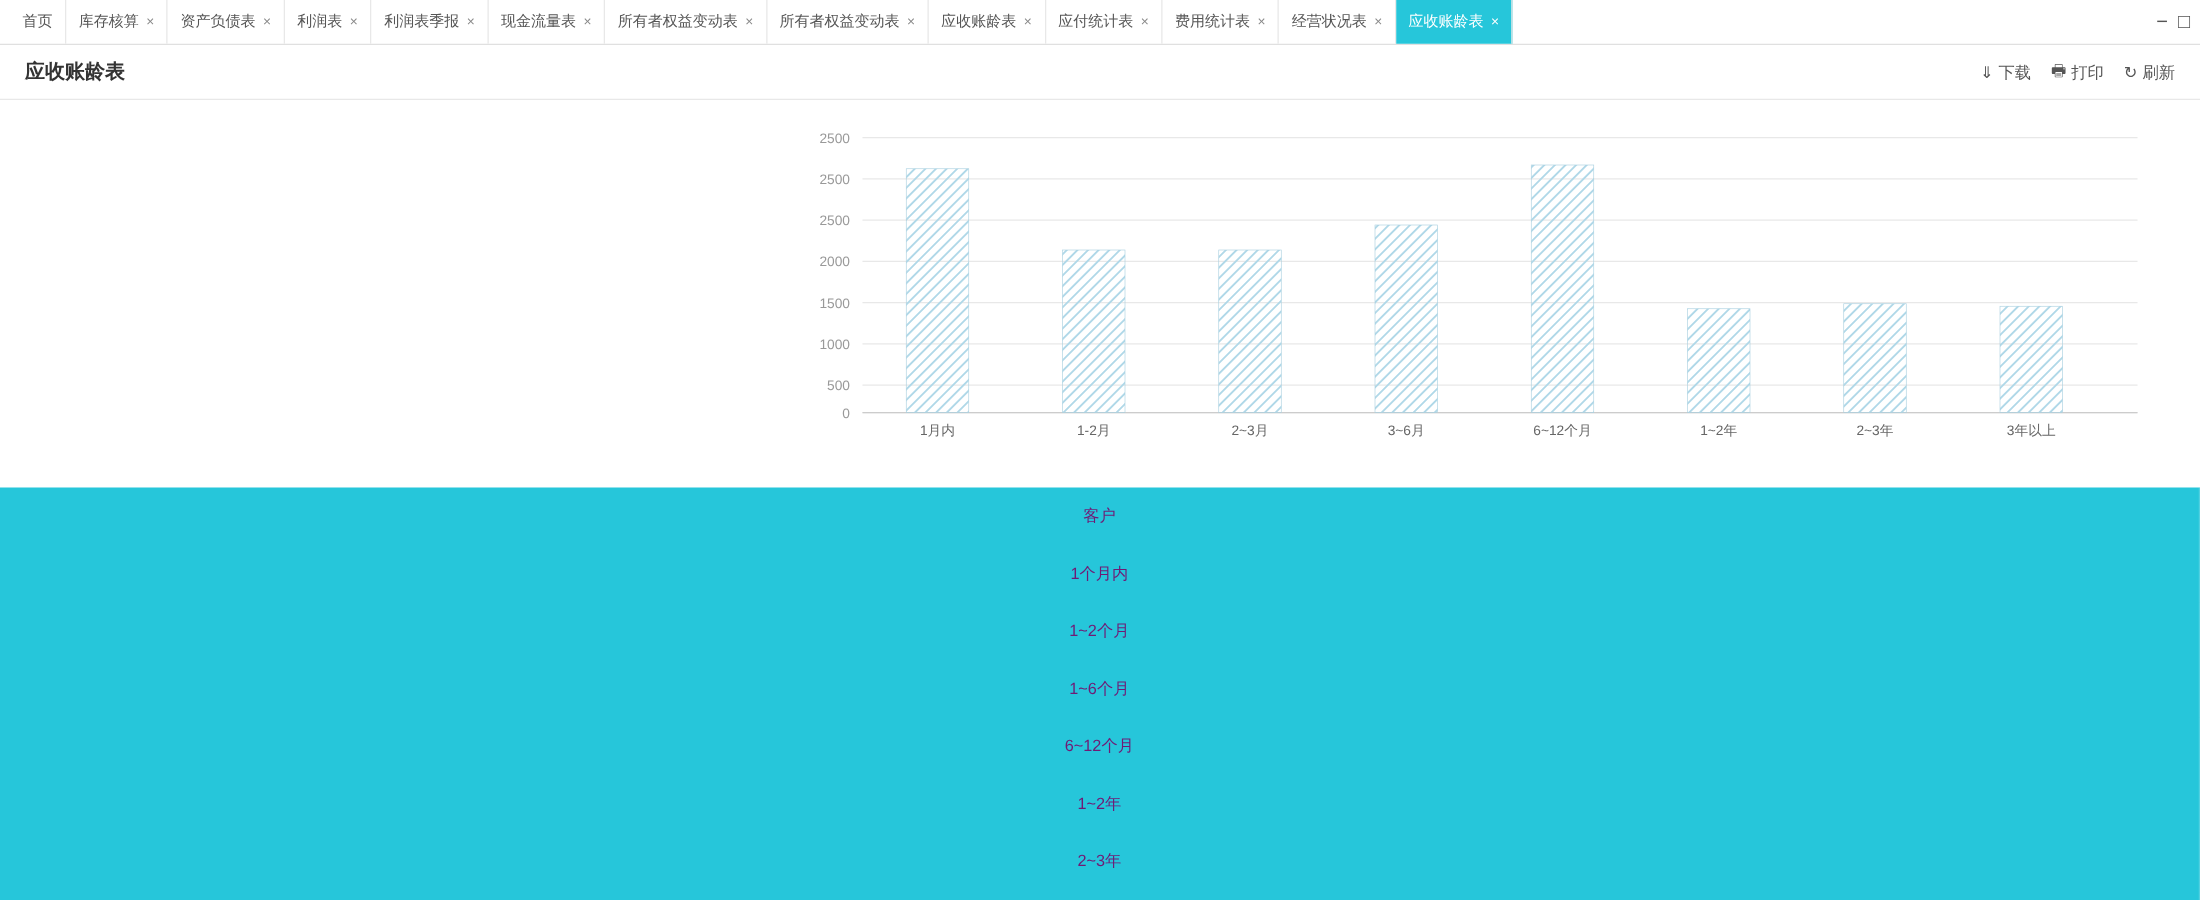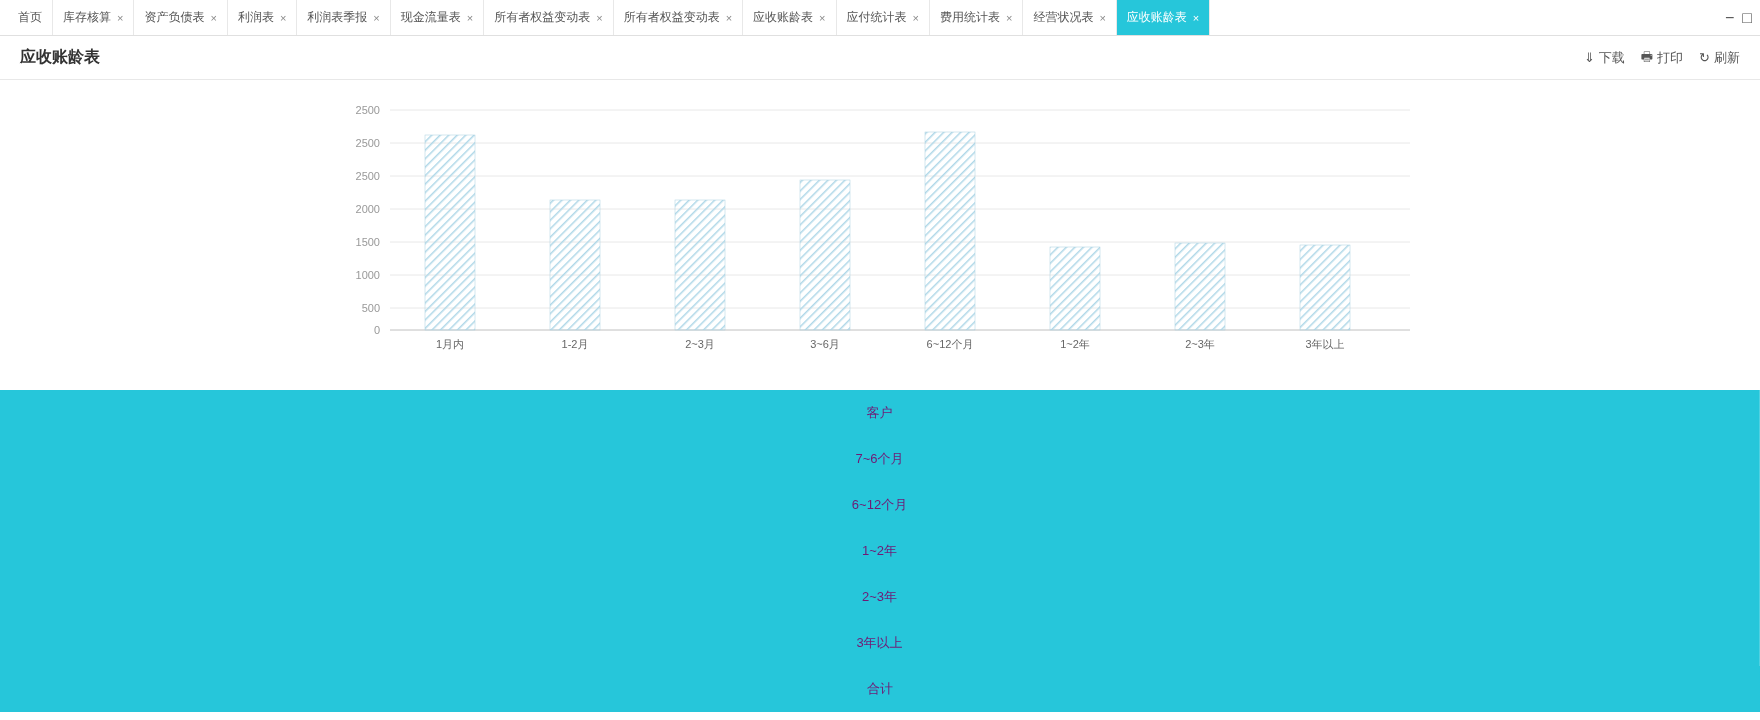--- a/index.html
+++ b/index.html
@@ -93,21 +93,21 @@
     
     .chart-area {
       padding: 20px 30px 10px 30px;
       background: #fff;
     }
 
     
     .chart-svg-wrapper {
       width: 100%;
       display: flex;
-      justify-content: center;
+      justify-content: flex-end;
     }
 
     
     .table-header {
       display: flex;
       background: #26c6da;
       color: #701a75;
       font-size: 13px;
       flex-direction: column;
     }
@@ -276,21 +276,23 @@
         <text x="620" y="248" text-anchor="middle" font-size="11" fill="#666">6~12个月</text>
         <text x="745" y="248" text-anchor="middle" font-size="11" fill="#666">1~2年</text>
         <text x="870" y="248" text-anchor="middle" font-size="11" fill="#666">2~3年</text>
         <text x="995" y="248" text-anchor="middle" font-size="11" fill="#666">3年以上</text>
       </svg>
     </div>
   </div>
 
   <div class="table-header" id="table-header-row">
       <div class="th">客户</div>
-      <div class="th">7~6个月</div>
+      <div class="th">1个月内</div>
+      <div class="th">1~2个月</div>
+      <div class="th">1~6个月</div>
       <div class="th">6~12个月</div>
       <div class="th">1~2年</div>
       <div class="th">2~3年</div>
       <div class="th">3年以上</div>
       <div class="th">合计</div>
     </div>
 
   <div class="empty-state">
 
     <svg width="120" height="120" viewBox="0 0 120 120">

